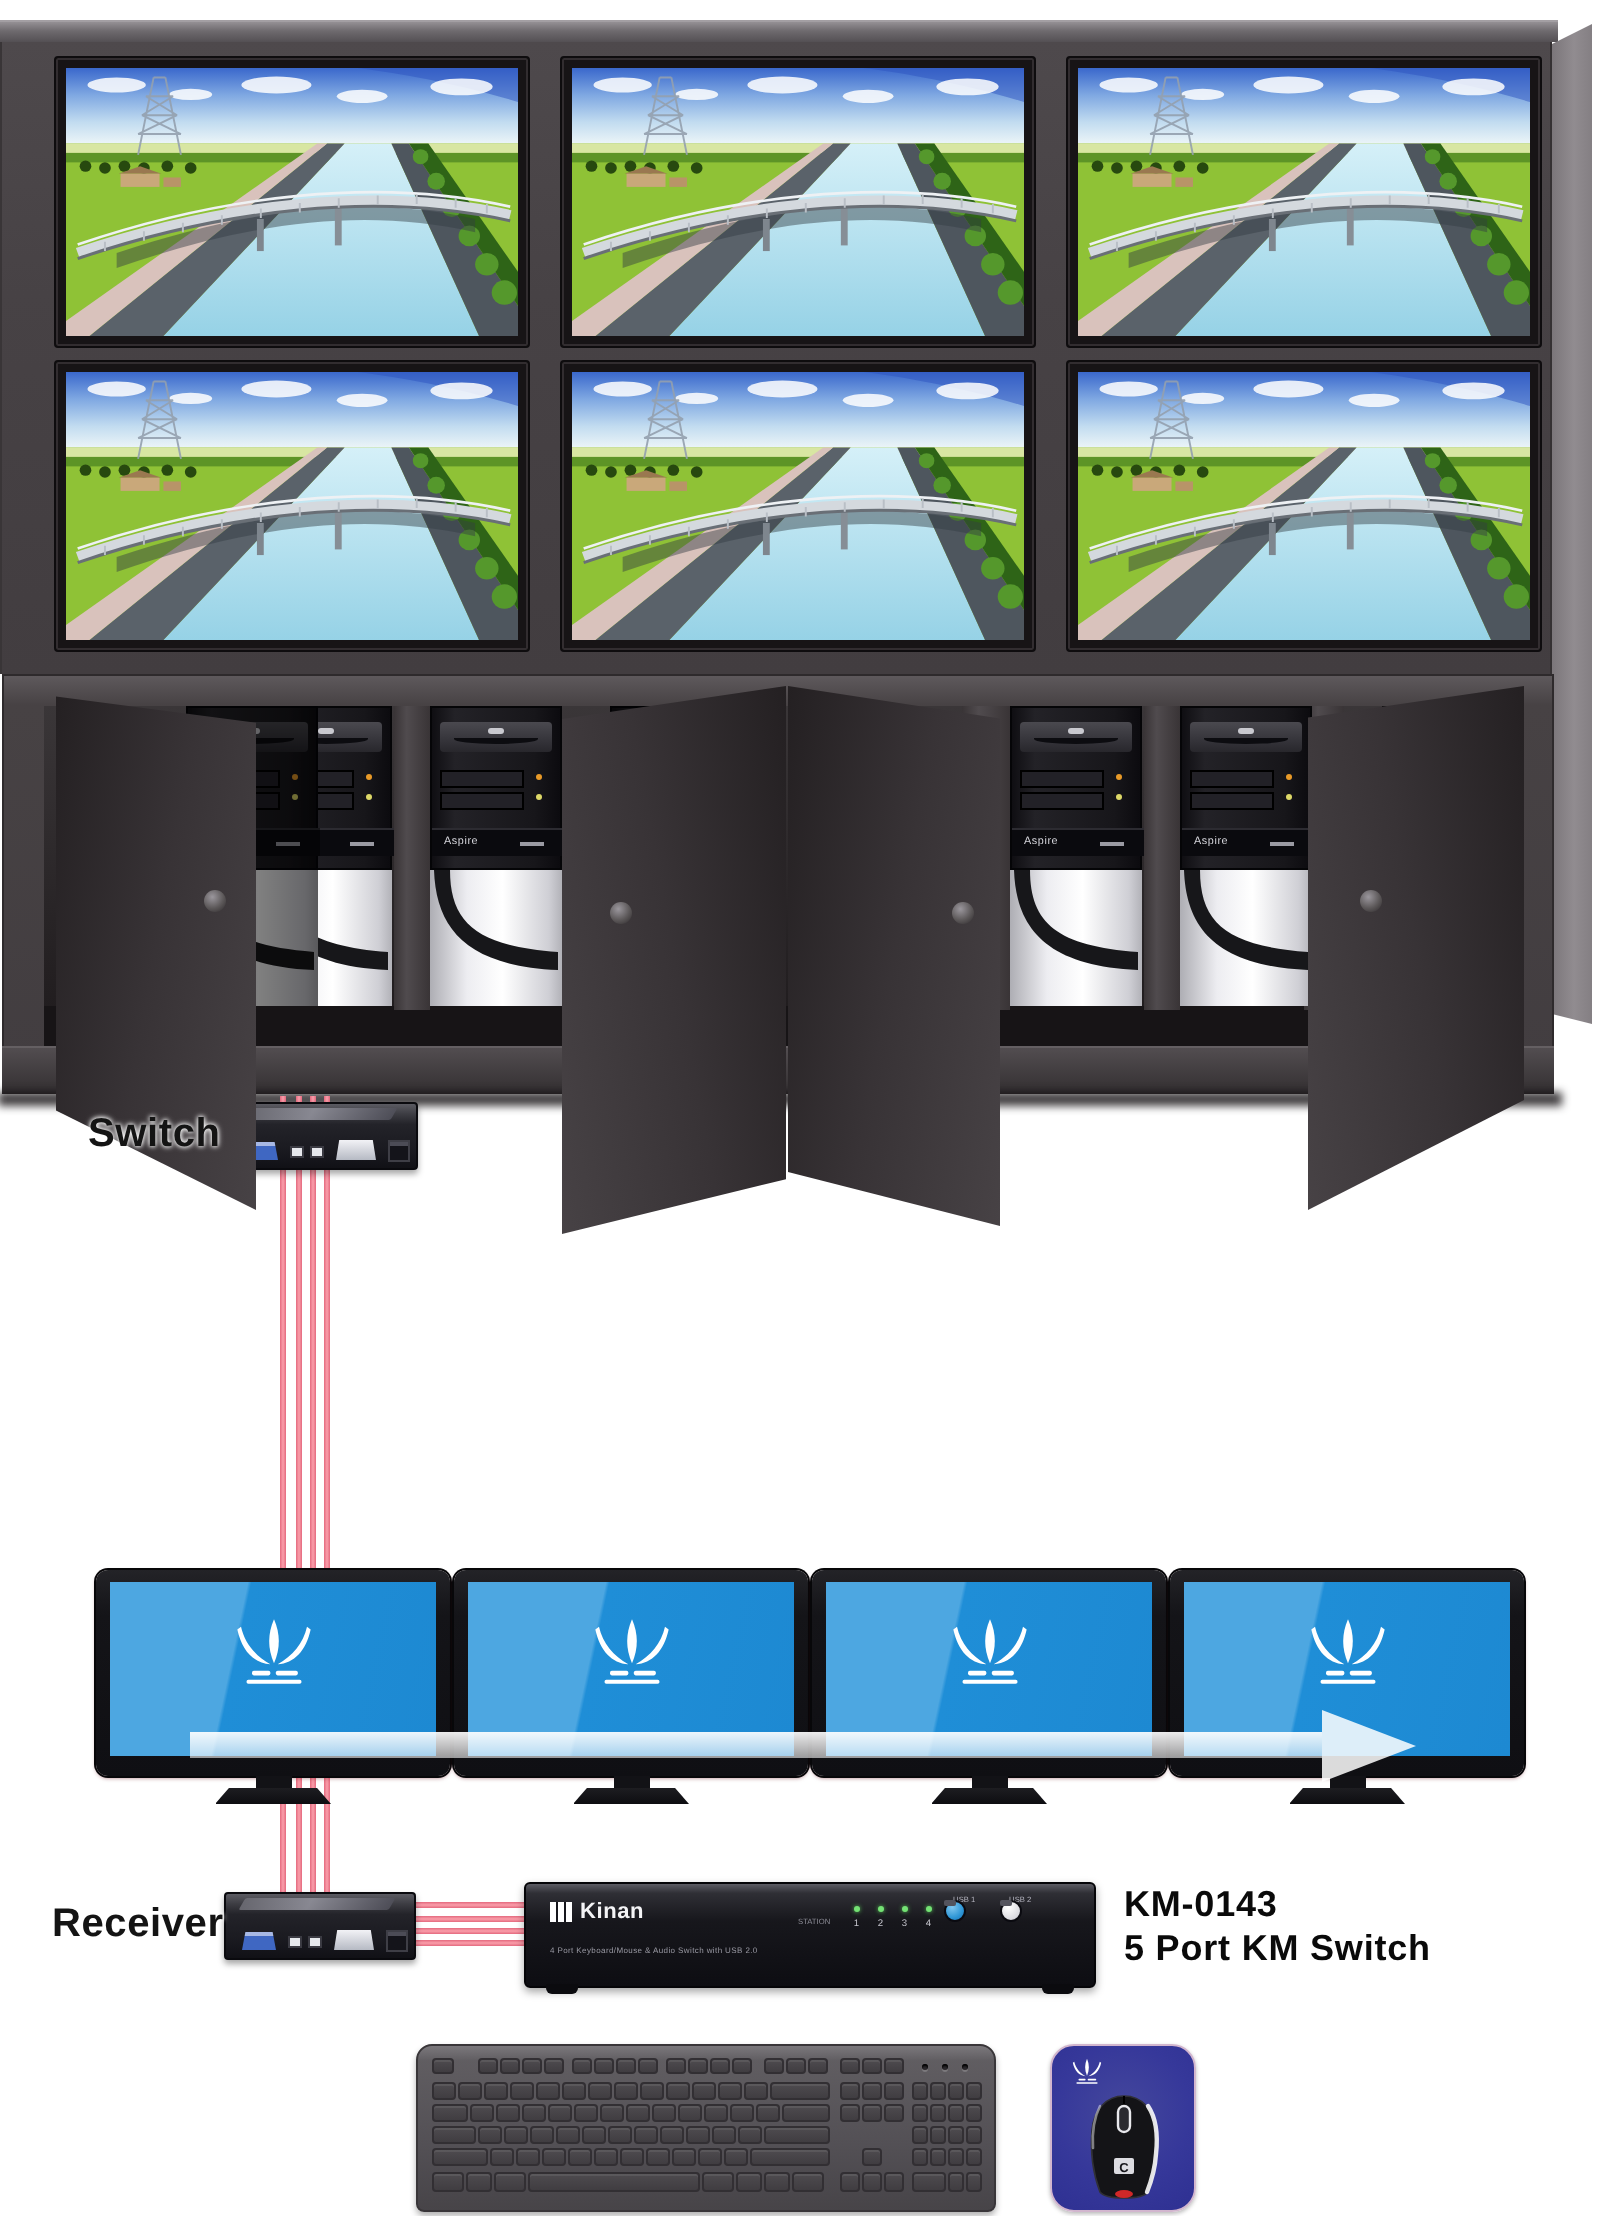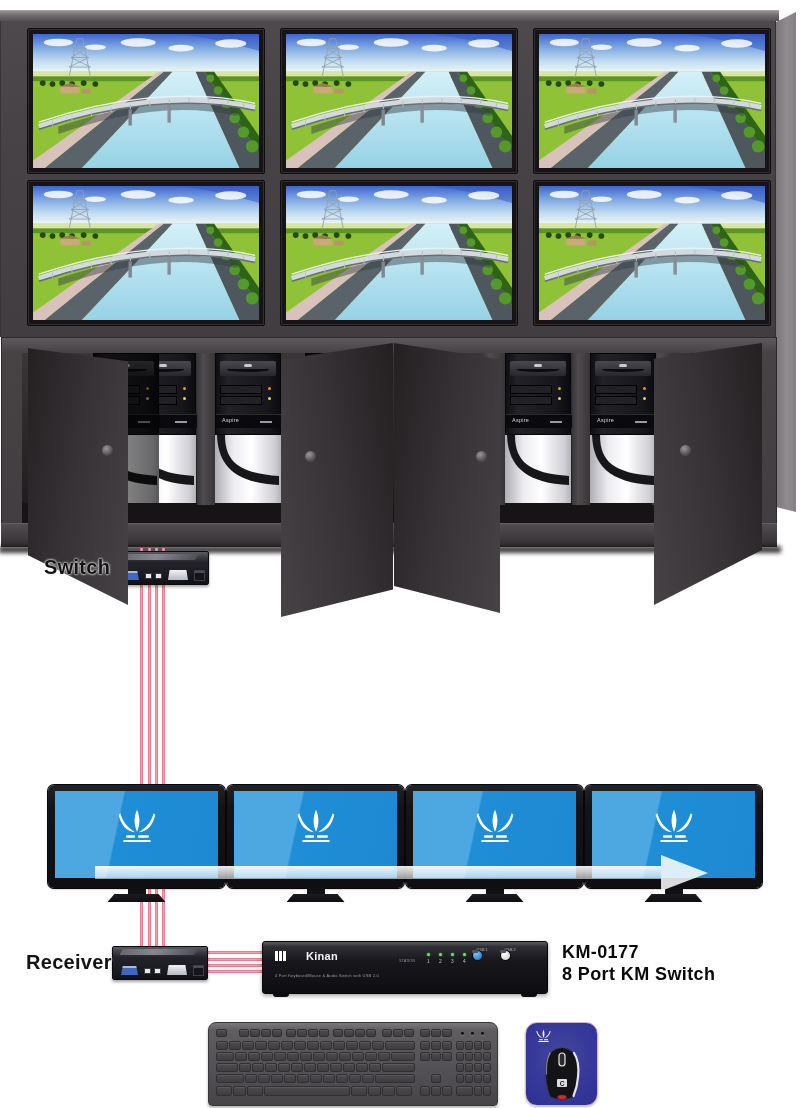--- a/index.html
+++ b/index.html
@@ -73,21 +73,21 @@
   .mon-base{left:50%;top:109px;width:58px;height:8px;margin-left:-29px;background:linear-gradient(180deg,#1d1d21,#0d0d11);clip-path:polygon(12% 0%,88% 0%,100% 100%,0% 100%);box-shadow:0 1px 0 rgba(120,20,30,.5);}
 
   #flow-arrow{left:95px;top:855px;width:615px;height:36px;z-index:6;}
   .arr-shaft{left:0;top:11px;width:566px;height:13px;background:linear-gradient(180deg,rgba(255,255,255,.92),rgba(255,255,255,.58));}
   .arr-head{left:566px;top:0;width:0;height:0;border-top:18px solid transparent;border-bottom:18px solid transparent;border-left:47px solid rgba(255,255,255,.85);}
 
   
   #kmswitch{left:262px;top:941px;width:286px;height:53px;background:linear-gradient(180deg,#5c5c64 0%,#2f2f35 9%,#17171c 36%,#0d0d12 100%);border:1px solid #050508;border-radius:3px;box-shadow:0 2px 4px rgba(0,0,0,.35);z-index:3;}
   .km-logo{left:12px;top:8px;height:12px;}
   .km-chip{left:0;top:1px;width:11px;height:10px;background:linear-gradient(90deg,#fff 0 28%,#16161c 28% 38%,#fff 38% 62%,#16161c 62% 72%,#fff 72% 100%);}
-  .km-brand{left:31px;top:0;color:#f4f4f6;font-size:11px;font-weight:700;letter-spacing:.3px;white-space:nowrap;}
+  .km-brand{left:15px;top:0;color:#f4f4f6;font-size:11px;font-weight:700;letter-spacing:.3px;white-space:nowrap;}
   .km-desc{left:12px;top:31px;width:420px;color:#9a9aa4;font-size:8px;transform:scale(.5);transform-origin:left top;letter-spacing:.4px;white-space:nowrap;}
   .km-station{left:136px;top:17px;color:#8c8c96;font-size:7px;transform:scale(.55);transform-origin:left top;white-space:nowrap;}
   #km-leds{left:161px;top:11px;display:flex;gap:4px;position:absolute;}
   .led-col{position:relative;width:8px;display:flex;flex-direction:column;align-items:center;gap:2px;}
   .led-dot{position:relative;width:3px;height:3px;border-radius:50%;background:#74e274;box-shadow:0 0 2px #54c254;}
   .led-num{position:relative;color:#c6c6ce;font-size:8px;line-height:7px;transform:scale(.6);}
   .km-btn-group{top:6px;width:24px;}
   .km-btn-group.g1{left:209px;} .km-btn-group.g2{left:237px;}
   .km-btn-label{position:relative;display:block;color:#b6b6c0;font-size:7px;text-align:center;transform:scale(.55);transform-origin:center top;white-space:nowrap;}
   .km-btn{position:relative;display:block;width:11px;height:11px;border-radius:50%;margin:2px auto 0;}
@@ -736,22 +736,22 @@
     </div>
     <div class="km-btn-group g2">
       <span class="km-btn-label">USB 2</span>
       <i class="km-btn white"></i>
       <i class="km-ico"></i>
     </div>
     <i class="km-foot f1"></i>
     <i class="km-foot f2"></i>
   </div>
 
-  <div class="km-label" style="left:562px;top:942px;">KM-0177</div>
-  <div class="km-label" style="left:562px;top:964px;">8 Port KM Switch</div>
+  <div class="km-label" style="left:562px;top:942px;">KM-0143</div>
+  <div class="km-label" style="left:562px;top:964px;">5 Port KM Switch</div>
 
   <div id="keyboard">
       <div class="key" style="left: 7px; top: 6px; width: 11px; height: 8px;"></div>
       <div class="key" style="left: 30px; top: 6px; width: 10px; height: 8px;"></div>
       <div class="key" style="left: 41px; top: 6px; width: 10px; height: 8px;"></div>
       <div class="key" style="left: 52px; top: 6px; width: 10px; height: 8px;"></div>
       <div class="key" style="left: 63px; top: 6px; width: 10px; height: 8px;"></div>
       <div class="key" style="left: 77px; top: 6px; width: 10px; height: 8px;"></div>
       <div class="key" style="left: 88px; top: 6px; width: 10px; height: 8px;"></div>
       <div class="key" style="left: 99px; top: 6px; width: 10px; height: 8px;"></div>

